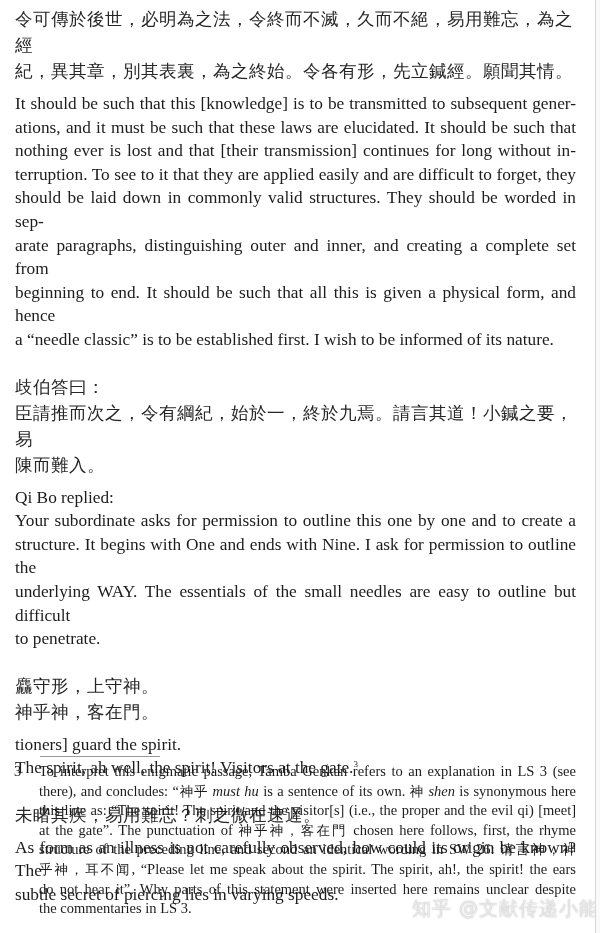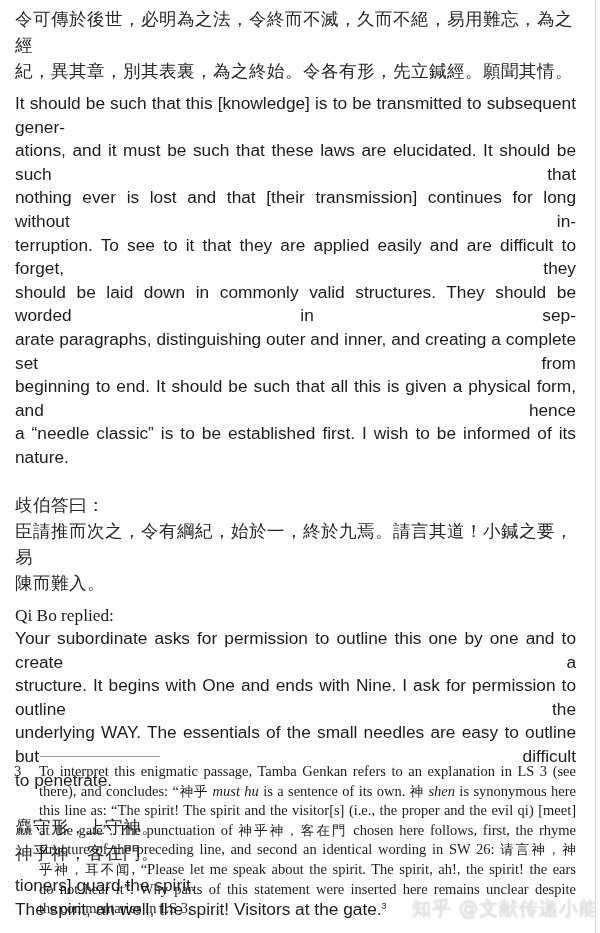--- a/index.html
+++ b/index.html
@@ -46,21 +46,21 @@
     }
     .zh {
       font-family: "DejaVu Serif", serif;
       font-size: 17.5px;
       line-height: 26px;
       letter-spacing: 0.5px;
       margin: 0;
       color: #262626;
     }
     .en {
-      font-family: Liberation Sans, sans-serif;
+      font-family: Liberation Serif, serif;
       font-size: 17.3px;
       line-height: 23.6px;
       text-align: justify;
       margin: 0;
       color: #1c1c1c;
       hyphens: manual;
     }
     .en .line {
       display: block;
       text-align: justify;

